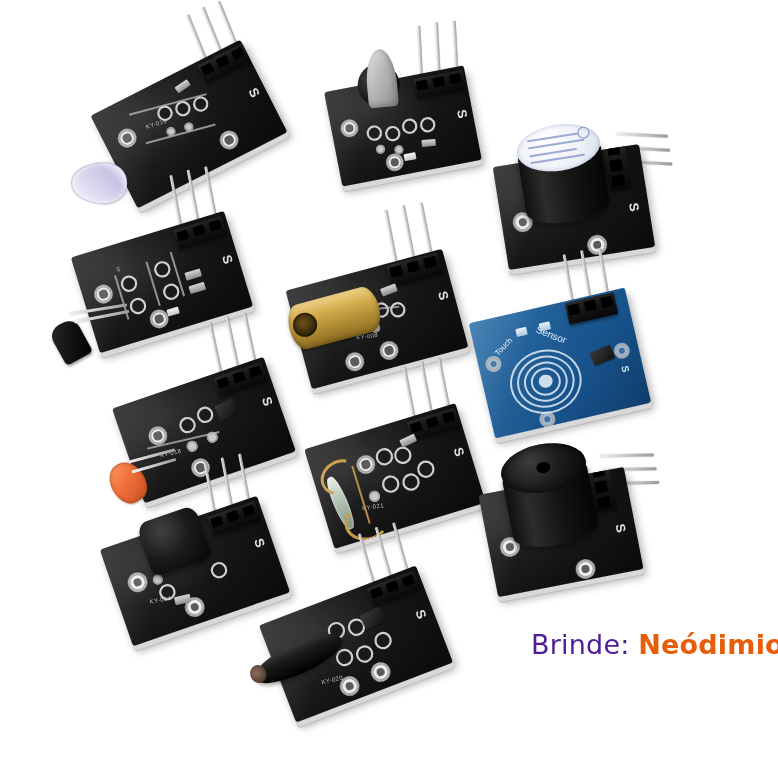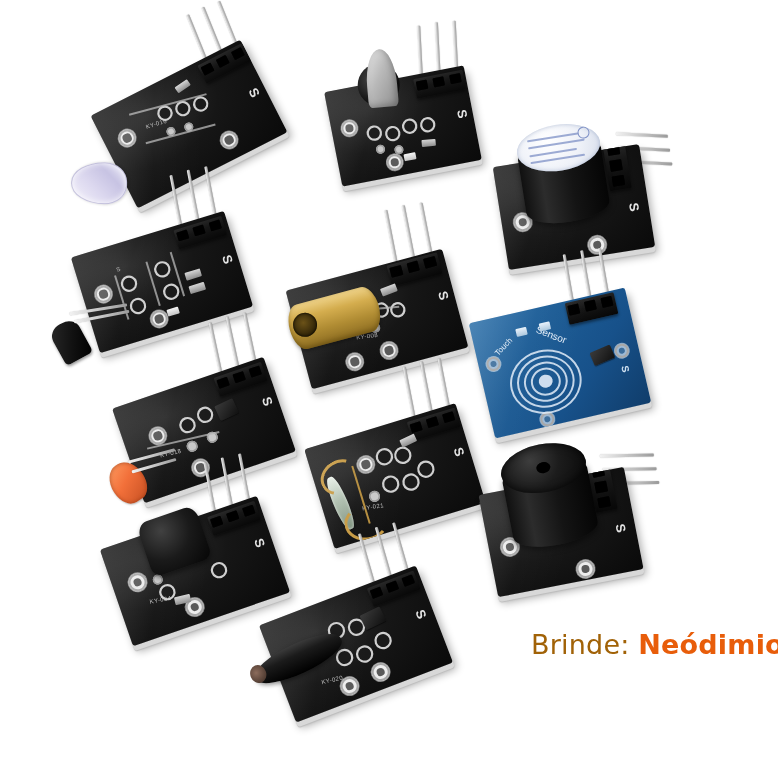--- a/index.html
+++ b/index.html
@@ -588,17 +588,17 @@
       <div class="pad ring" style="left:104px; top:52px; width:13px; height:13px;"></div>
       <div class="chip" style="left:98px; top:26px; width:22px; height:16px; transform:rotate(-5deg);"></div>
       <div class="silk" style="left:38px; top:74px; transform:rotate(8deg);">KY-020</div>
       <div class="silk-s" style="right:8px; top:40px; transform:rotate(90deg);">S</div>
     </div>
     <div class="tilt-can" style="left:-22px; top:30px; width:94px; height:30px; transform:rotate(-4deg);"></div>
     <div class="tilt-cap" style="left:-26px; top:36px; width:16px; height:18px;"></div>
   </div>
 
   <div id="caption" style="left:531px; top:631px;">
-    <span class="lead" style="color: #a16207;">Brinde:</span>
+    <span class="lead" style="color: #4c1d95;">Brinde:</span>
     <span class="highlight" style="color: rgb(232, 93, 10);">Neódimio</span>
   </div>
 
 </div>
 
 </body></html>

